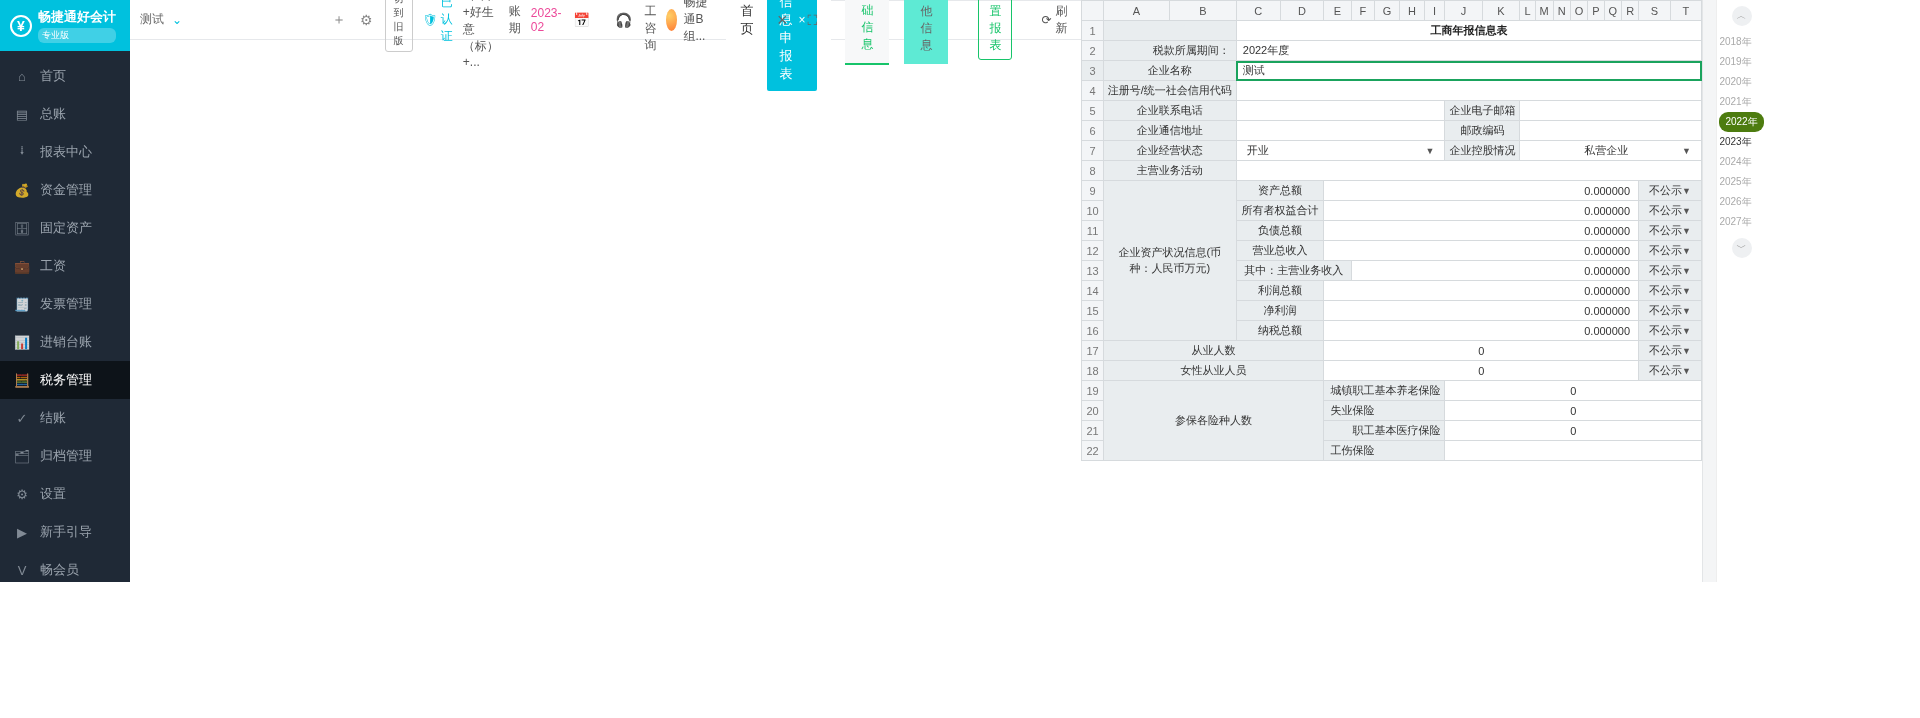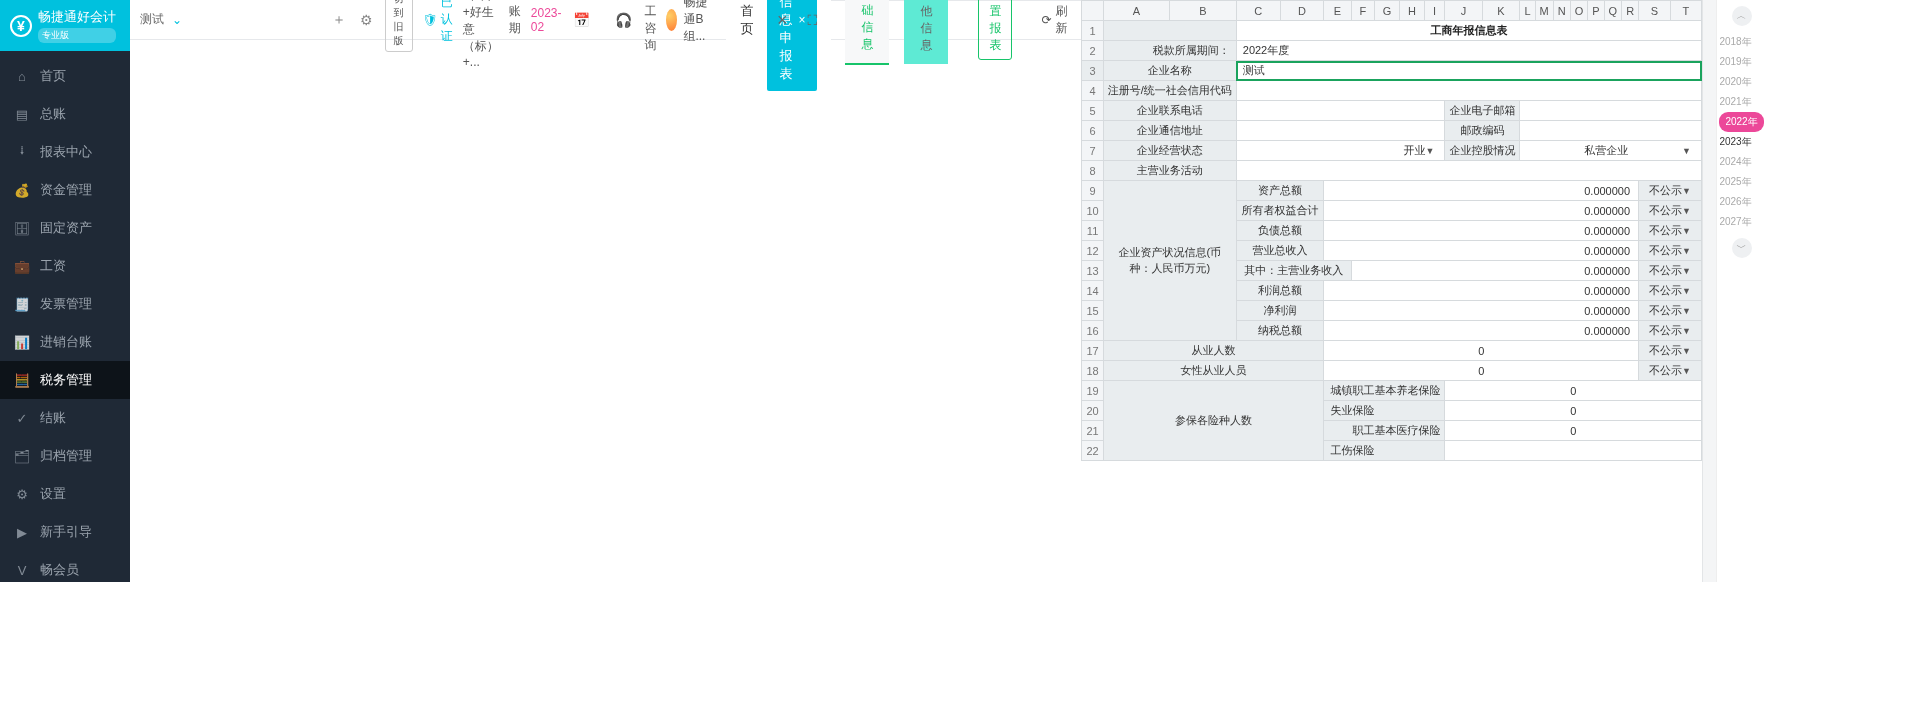--- a/index.html
+++ b/index.html
@@ -1,21 +1,21 @@
 <!DOCTYPE html>
 <html><head>
 <meta charset="utf-8">
 <style>
 *{box-sizing:border-box;margin:0;padding:0;font-family:"Microsoft YaHei","PingFang SC",Arial,sans-serif}
 body{overflow:hidden;background:#fff;font-size:12px;color:#333}
 .app{display:flex;width:1560px;height:582px}
 .sidebar{width:130px;background:#1f2936;color:#9aa3ad;flex-shrink:0;display:flex;flex-direction:column}
 .logo{background:#00c1de;color:#fff;padding:8px 10px;display:flex;align-items:center;gap:6px}
 .logo-icon{width:22px;height:22px;border:2px solid #fff;border-radius:50%;display:flex;align-items:center;justify-content:center;font-size:14px;font-weight:bold}
-.logo-text{font-size:13px;font-weight:normal}
+.logo-text{font-size:13px;font-weight:bold}
 .logo-sub{font-size:9px;background:rgba(255,255,255,.25);padding:1px 4px;border-radius:6px;margin-top:2px}
 .nav{flex:1;padding-top:6px}
 .nav-item{display:flex;align-items:center;gap:10px;padding:10px 14px;cursor:pointer;font-size:13px}
 .nav-item.active{background:#0d1319;color:#fff}
 .nav-icon{width:16px;height:16px;display:inline-flex;align-items:center;justify-content:center;opacity:.8}
 .main{flex:1;display:flex;flex-direction:row;min-width:0}
 .topbar{height:40px;border-bottom:1px solid #e6e8eb;display:flex;align-items:center;padding:0 10px;gap:10px;font-size:12px;color:#555}
 .company-select{display:flex;align-items:center;gap:8px;min-width:180px;color:#666}
 .chev{color:#00c1de}
 .top-icon{color:#888;cursor:pointer;font-size:14px;padding:0 2px}
@@ -44,21 +44,21 @@
 .rownum{width:28px;background:#f3f5f7!important;color:#777;text-align:center}
 .hdr{background:#e9edef!important}
 .sel{outline:2px solid #1aa35d;outline-offset:-2px;text-align:left!important;padding-left:6px!important}
 .title-cell{font-size:13px;font-weight:bold;color:#222}
 .val-r{text-align:right!important;padding-right:8px!important}
 .dd{display:flex;align-items:center;justify-content:space-between;padding:0 6px}
 .dd .arrow{font-size:9px;color:#555}
 .year-rail{width:50px;border-left:1px solid #eee;display:flex;flex-direction:column;align-items:center;padding:6px 0;gap:6px;font-size:10px;color:#aaa}
 .year-rail .circ{width:20px;height:20px;border-radius:50%;background:#eef0f2;display:flex;align-items:center;justify-content:center;color:#999;cursor:pointer}
 .year-rail .y{padding:3px 0;cursor:pointer}
-.year-rail .y.cur{background:#ec4899;color:#fff;border-radius:9px;padding:3px 6px}
+.year-rail .y.cur{background:#4d7c0f;color:#fff;border-radius:9px;padding:3px 6px}
 .year-rail .y.near{color:#333}
 .scrollbar-v{width:14px;background:#f4f5f6;border-left:1px solid #e3e5e7}
 </style>
 </head>
 <body>
 
 <div class="app">
   <aside class="sidebar">
     <div class="logo">
       <div class="logo-icon">¥</div>
@@ -233,21 +233,21 @@
                 <td class="hdr" colspan="2">企业通信地址</td>
                 <td colspan="7"></td>
                 <td class="hdr" colspan="2">邮政编码</td>
                 <td colspan="9"></td>
               </tr>
               <tr>
                 <td class="rownum">7</td>
                 <td class="hdr" colspan="2">企业经营状态</td>
                 <td colspan="7">
                   <div class="dd">
-                    <span style="flex:1;text-align:right">开业</span>
+                    <span style="flex:1;text-align:left">开业</span>
                     <span class="arrow">▼</span>
                   </div>
                 </td>
                 <td class="hdr" colspan="2">企业控股情况</td>
                 <td colspan="9">
                   <div class="dd">
                     <span style="flex:1;text-align:center">私营企业</span>
                     <span class="arrow">▼</span>
                   </div>
                 </td>

